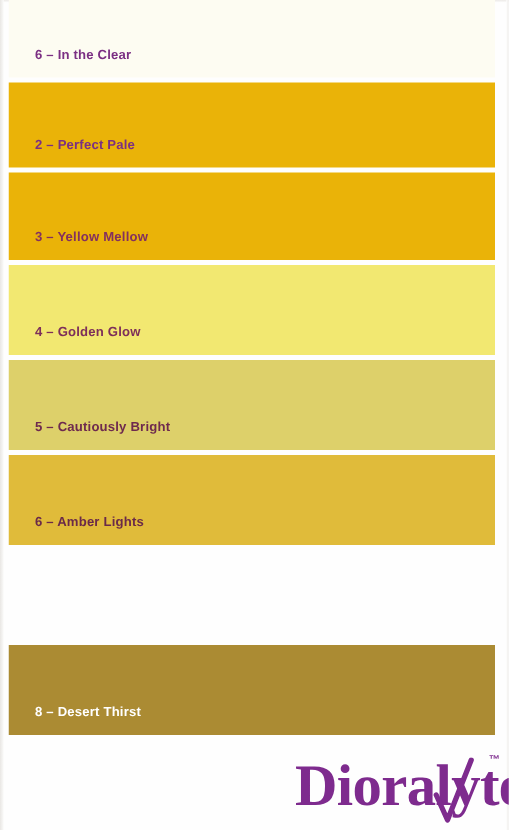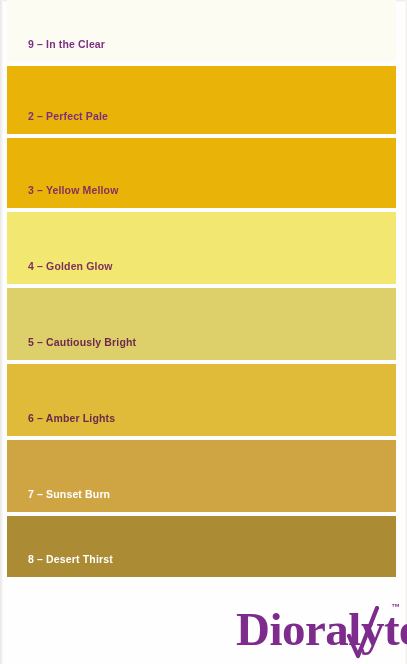--- a/index.html
+++ b/index.html
@@ -121,21 +121,21 @@
 
 <div id="chart-root" style="background: rgb(254, 254, 254);">
 
   <div class="page-edge-top"></div>
   <div class="page-edge-left"></div>
   <div class="page-edge-right"></div>
 
   <div class="swatch-stack">
 
     <div class="swatch" style="top: 0px; height: 62px; background: rgb(253, 252, 242);">
-      <span class="swatch-label" style="color: rgb(123, 47, 131);">9 – In the Clear</span>
+      <span class="swatch-label" style="color: rgb(123, 47, 131);">6 – In the Clear</span>
     </div>
 
     <div class="swatch" style="top: 66px; height: 68px; background: #eab308;">
       <span class="swatch-label" style="color: rgb(123, 47, 131);">2 – Perfect Pale</span>
     </div>
 
     <div class="swatch" style="top: 138px; height: 70px; background: #eab308;">
       <span class="swatch-label" style="color: rgb(131, 48, 95);">3 – Yellow Mellow</span>
     </div>
 
@@ -144,25 +144,22 @@
     </div>
 
     <div class="swatch" style="top: 288px; height: 72px; background: rgb(221, 208, 106);">
       <span class="swatch-label" style="color: rgb(110, 42, 78);">5 – Cautiously Bright</span>
     </div>
 
     <div class="swatch" style="top: 364px; height: 72px; background: rgb(224, 187, 58); text-align: center;">
       <span class="swatch-label" style="color: rgb(106, 42, 73);">6 – Amber Lights</span>
     </div>
 
-    <div class="swatch" style="top: 440px; height: 72px; background: rgb(207, 165, 68);">
-      <span class="swatch-label" style="color: rgb(255, 255, 255);">7 – Sunset Burn</span>
-    </div>
 
-    <div class="swatch" style="top: 516px; height: 61px; background: rgb(171, 139, 51);">
+    <div class="swatch" style="top: 516px; height: 72px; background: rgb(171, 139, 51);">
       <span class="swatch-label" style="color: rgb(255, 255, 255);">8 – Desert Thirst</span>
     </div>
 
   </div>
 
   <div class="brand-logo">
     <span class="logo-wordmark" style="color: rgb(126, 43, 142);">Dioralyte</span>
     <svg class="logo-check" viewBox="0 0 40 56" aria-hidden="true">
       <path id="logo-check-path" d="M6 30 L15 50 L34 2" fill="none" stroke="#7e2b8e" stroke-width="4.2" stroke-linecap="round" stroke-linejoin="round"></path>
     </svg>

